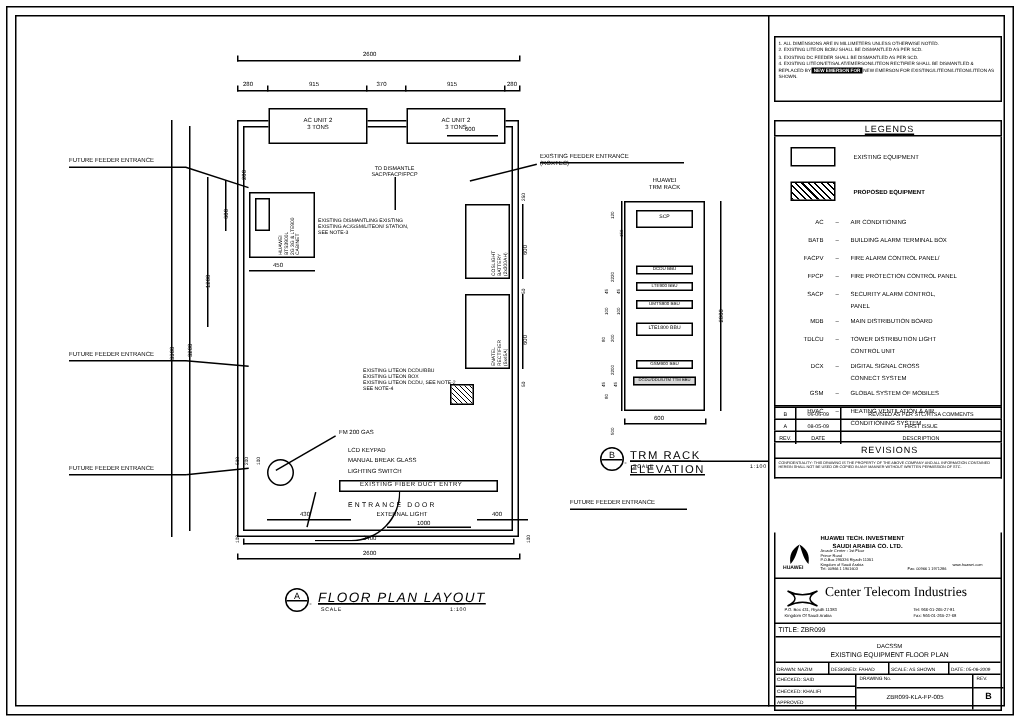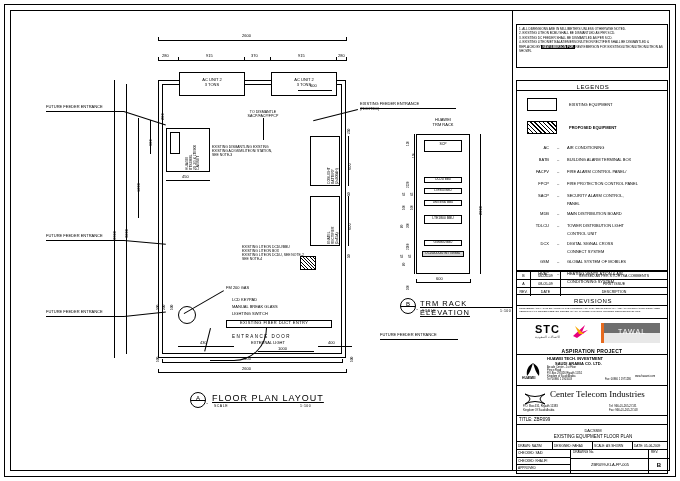--- a/index.html
+++ b/index.html
@@ -242,21 +242,21 @@
     <div class="tick" style="left:336px;top:359px;"></div>
     <div class="dimtxt" style="left:232px;top:356px;">2600</div>
 
     <div class="dimtxtv" style="left:146px;top:352px;font-size:3.2px;">100</div>
     <div class="dimtxtv" style="left:340px;top:352px;font-size:3.2px;">100</div>
 
     <div class="secmark" style="left:180px;top:382px;width:16px;height:16px;"></div>
     <div class="txt t6 ctr" style="left:180px;top:385px;width:16px;text-align:center;">A</div>
     <div class="ln" style="left:181px;top:390px;width:14px;height:0.6px;"></div>
     <div class="txt t9 ctr" style="left:189px;top:391px;width:16px;text-align:center;font-size:5px;">-</div>
-    <div class="ttl" style="left:202px;top:383px;">FLOOR PLAN LAYOUT</div>
+    <div class="ttl" style="left:202px;top:383px;font-style:italic;">FLOOR PLAN LAYOUT</div>
     <div class="ttlsub" style="left:204px;top:394px;">SCALE</div>
     <div class="ttlsub" style="left:290px;top:394px;">1:100</div>
     <div class="ln" style="left:202px;top:392px;width:98px;height:0.6px;"></div>
 
     <div class="lbl ctr" style="left:406px;top:108px;width:54px;text-align:center;font-size:4px;">HUAWEI
 TRM RACK</div>
 
     <div class="wall" style="left:406px;top:124px;width:54px;height:140px;"></div>
     <div class="ln" style="left:470px;top:124px;width:0.6px;height:140px;"></div>
     <div class="dimtxtv" style="left:468px;top:205px;">2000</div>
@@ -402,34 +402,20 @@
     </div>
 
     <div id="revhdr">
       <div class="txt t6" style="left:0;top:2.5px;width:152px;text-align:center;letter-spacing:.6px;">REVISIONS</div>
     </div>
 
     <div id="confid">
       <div class="conf">CONFIDENTIALITY: THIS DRAWING IS THE PROPERTY OF THE ABOVE COMPANY AND ALL INFORMATION CONTAINED HEREIN SHALL NOT BE USED OR COPIED IN ANY MANNER WITHOUT WRITTEN PERMISSION OF STC.</div>
     </div>
 
-    <div id="logobox">
-      <div id="stclogo">
-        <div class="txt" style="left:0;top:0;font-size:11px;font-weight:bold;letter-spacing:1px;">STC</div>
-        <div class="txt" style="left:0;top:12px;font-size:3.2px;color:#444;">الاتصالات السعودية</div>
-        <svg width="18" height="16" style="position:absolute;left:36px;top:-1px;">
-          <path d="M2 13 L14 2 L11 9 L17 7 L6 15 Z" fill="#e6007e"></path>
-          <path d="M4 3 L13 11 L8 11 Z" fill="#f7a600"></path>
-        </svg>
-      </div>
-      <div id="tawallogo">
-        <div id="tawaltext">TAWAL</div>
-      </div>
-      <div id="aspirationbar">ASPIRATION PROJECT</div>
-    </div>
 
     <div id="huaweibox">
       <svg width="22" height="18" style="position:absolute;left:5px;top:6px;">
         <path d="M11 2 C6 5 4 9 5 15 C8 12 9 8 11 2 Z" fill="#000"></path>
         <path d="M11 2 C16 5 18 9 17 15 C14 12 13 8 11 2 Z" fill="#000"></path>
       </svg>
       <div class="txt" style="left:5px;top:22px;font-size:3.4px;font-weight:bold;">HUAWEI</div>
       <div class="txt" style="left:30px;top:2px;font-size:4px;font-weight:bold;">HUAWEI TECH. INVESTMENT</div>
       <div class="txt" style="left:38px;top:7px;font-size:4px;font-weight:bold;">SAUDI ARABIA CO. LTD.</div>
       <div class="txt" style="left:30px;top:12px;font-size:2.6px;">Arcade Center - 1st Floor</div>

